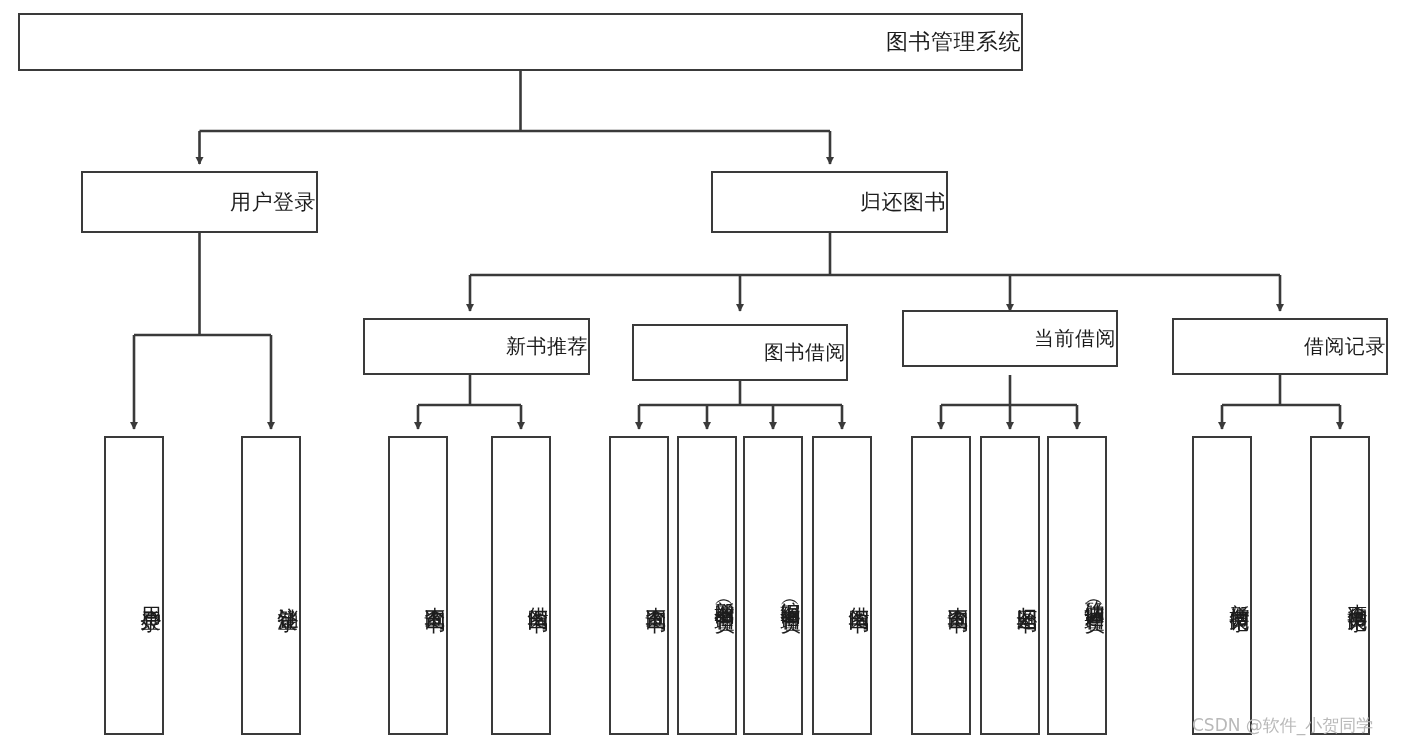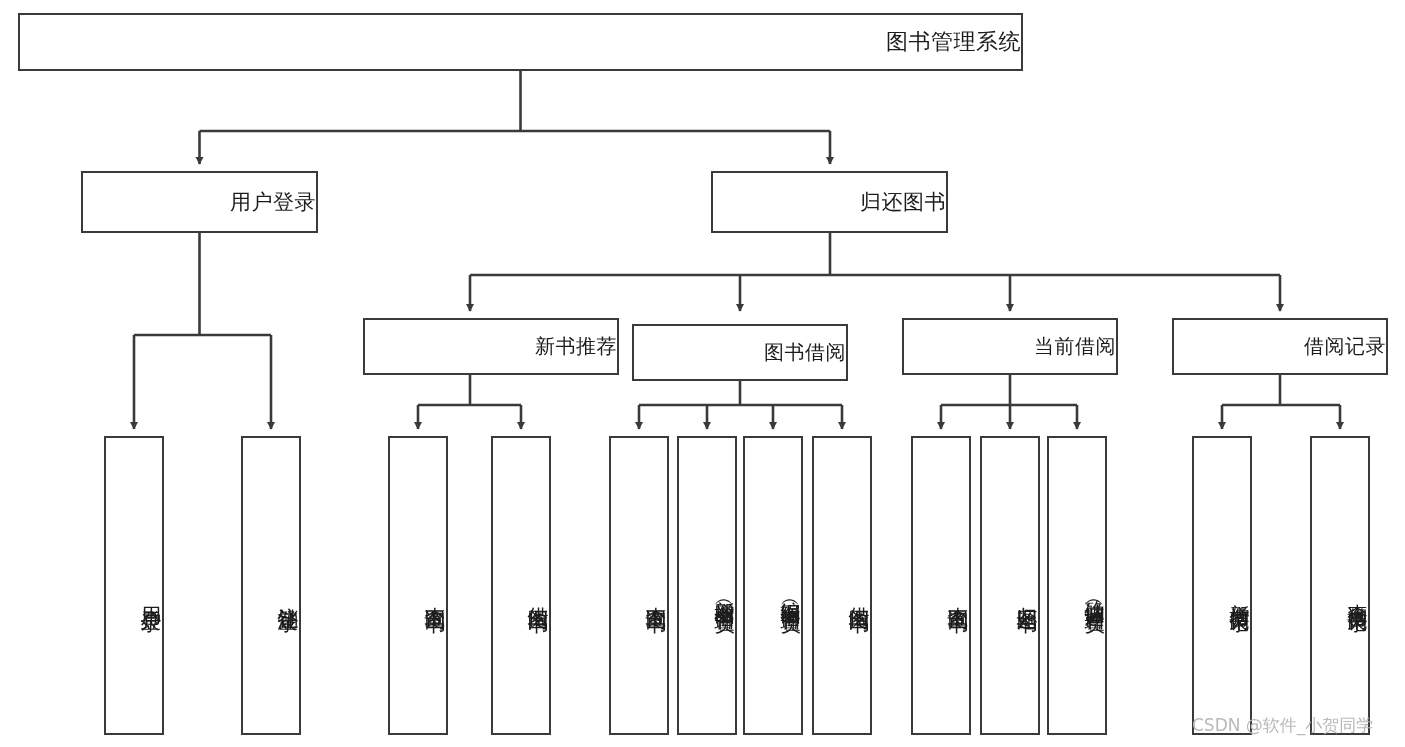--- a/index.html
+++ b/index.html
@@ -134,27 +134,27 @@
     <span class="label">图书管理系统</span>
   </div>
 
   <div class="node node-l2" style="left:81px; top:171px; width:237px; height:62px;">
     <span class="label">用户登录</span>
   </div>
   <div class="node node-l2" style="left:711px; top:171px; width:237px; height:62px;">
     <span class="label">归还图书</span>
   </div>
 
-  <div class="node node-l3" style="left:363px; top:318px; width:256px; height:57px;padding-left:48px;">
+  <div class="node node-l3" style="left:363px; top:318px; width:227px; height:57px;padding-left:48px;">
     <span class="label">新书推荐</span>
   </div>
   <div class="node node-l3" style="left:632px; top:324px; width:216px; height:57px;">
     <span class="label">图书借阅</span>
   </div>
-  <div class="node node-l3" style="left:902px; top:318px; width:216px; height:57px;">
+  <div class="node node-l3" style="left:902px; top:310px; width:216px; height:57px;">
     <span class="label">当前借阅</span>
   </div>
   <div class="node node-l3" style="left:1172px; top:318px; width:216px; height:57px;font-family:Liberation Serif, serif;">
     <span class="label">借阅记录</span>
   </div>
 
   <div class="node node-leaf" style="left:104px; top:436px; width:60px; height:299px;">
     <span class="label">用户登录</span>
   </div>
   <div class="node node-leaf" style="left:241px; top:436px; width:60px; height:299px;">

